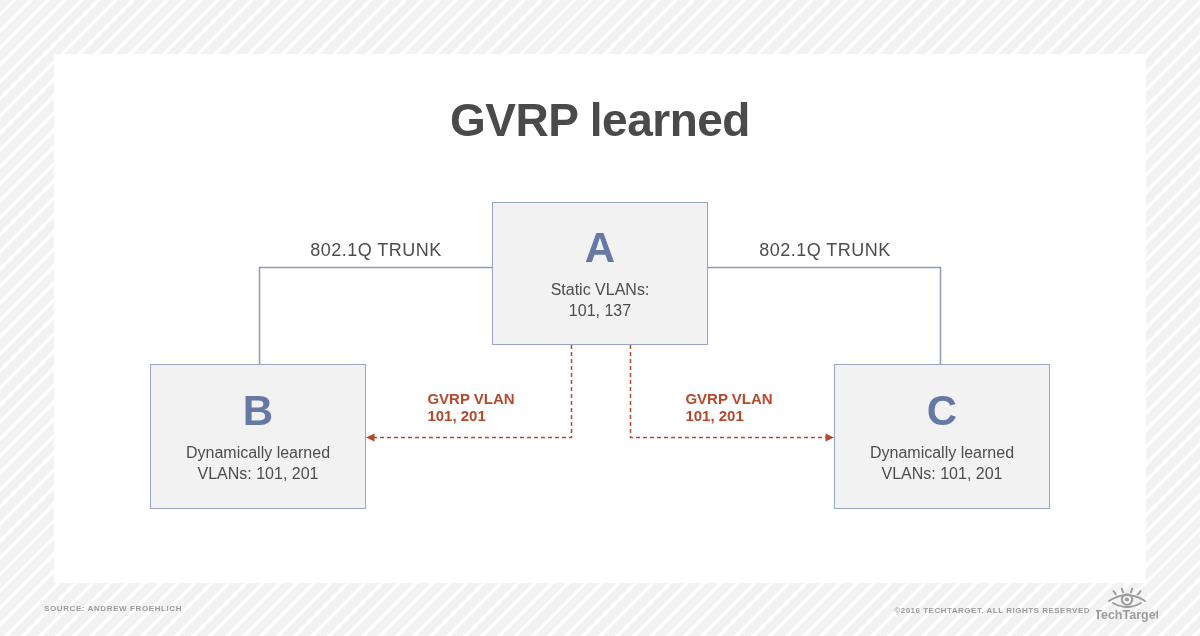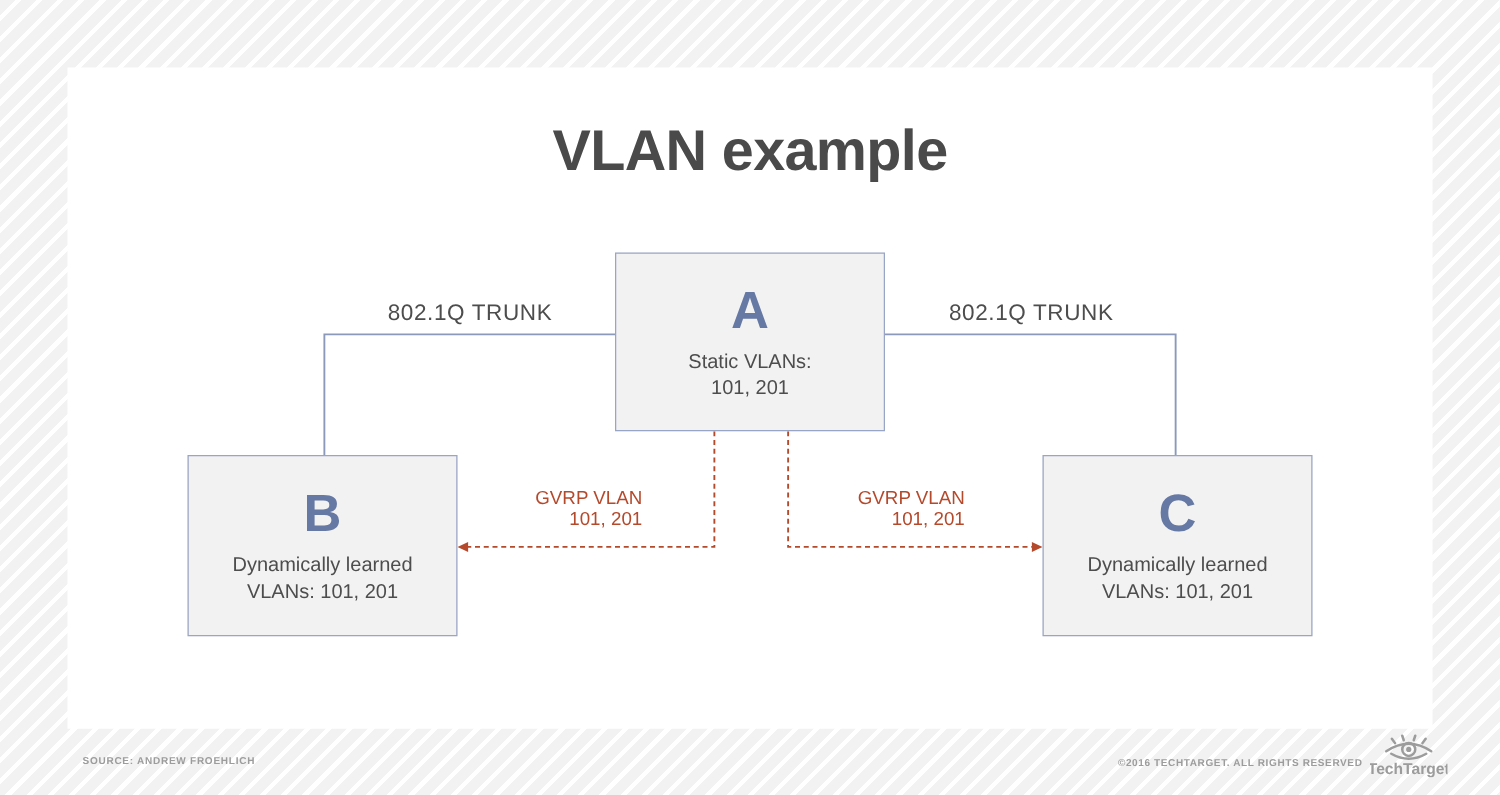--- a/index.html
+++ b/index.html
@@ -102,32 +102,32 @@
     white-space: nowrap;
   }
   .trunk-label-left  { left: 376px; }
   .trunk-label-right { left: 825px; }
 
   .gvrp-label {
     position: absolute;
     top: 390px;
     transform: translateX(-50%);
     font-size: 15px;
-    font-weight: 400;
+    font-weight: 700;
     line-height: 17px;
     color: var(--accent-red);
-    text-align: right;
+    text-align: left;
     white-space: pre-line;
   }
   .gvrp-label-left  { left: 471px; }
   .gvrp-label-right { left: 729px; }
 
   .footer-source {
     position: absolute;
-    left: 66px;
+    left: 44px;
     top: 604px;
     font-size: 8px;
     font-weight: 700;
     letter-spacing: 0.6px;
     color: var(--footer-gray);
   }
   .footer-copyright {
     position: absolute;
     right: 110px;
     top: 606px;
@@ -152,37 +152,37 @@
     font-weight: 700;
   }
 </style>
 </head>
 <body>
 
 <div class="stage">
 
   <div class="panel"></div>
 
-  <div class="title">VLAN example</div>
+  <div class="title">GVRP learned</div>
 
   <svg class="wires" viewBox="0 0 1200 636">
     <polyline class="trunk-line" points="492,267.5 259.5,267.5 259.5,364"></polyline>
     <polyline class="trunk-line" points="708,267.5 940.5,267.5 940.5,364"></polyline>
 
     <polyline class="gvrp-line" points="571.5,345 571.5,437.5 372,437.5"></polyline>
     <polygon class="gvrp-arrowhead" points="366,437.5 374.5,433.5 374.5,441.5"></polygon>
 
     <polyline class="gvrp-line" points="630.5,345 630.5,437.5 828,437.5"></polyline>
     <polygon class="gvrp-arrowhead" points="834,437.5 825.5,433.5 825.5,441.5"></polygon>
   </svg>
 
   <div class="node node-a">
     <div class="node-letter">A</div>
     <div class="node-desc">Static VLANs:
-101, 201</div>
+101, 137</div>
   </div>
 
   <div class="node node-b">
     <div class="node-letter">B</div>
     <div class="node-desc">Dynamically learned
 VLANs: 101, 201</div>
   </div>
 
   <div class="node node-c">
     <div class="node-letter">C</div>

